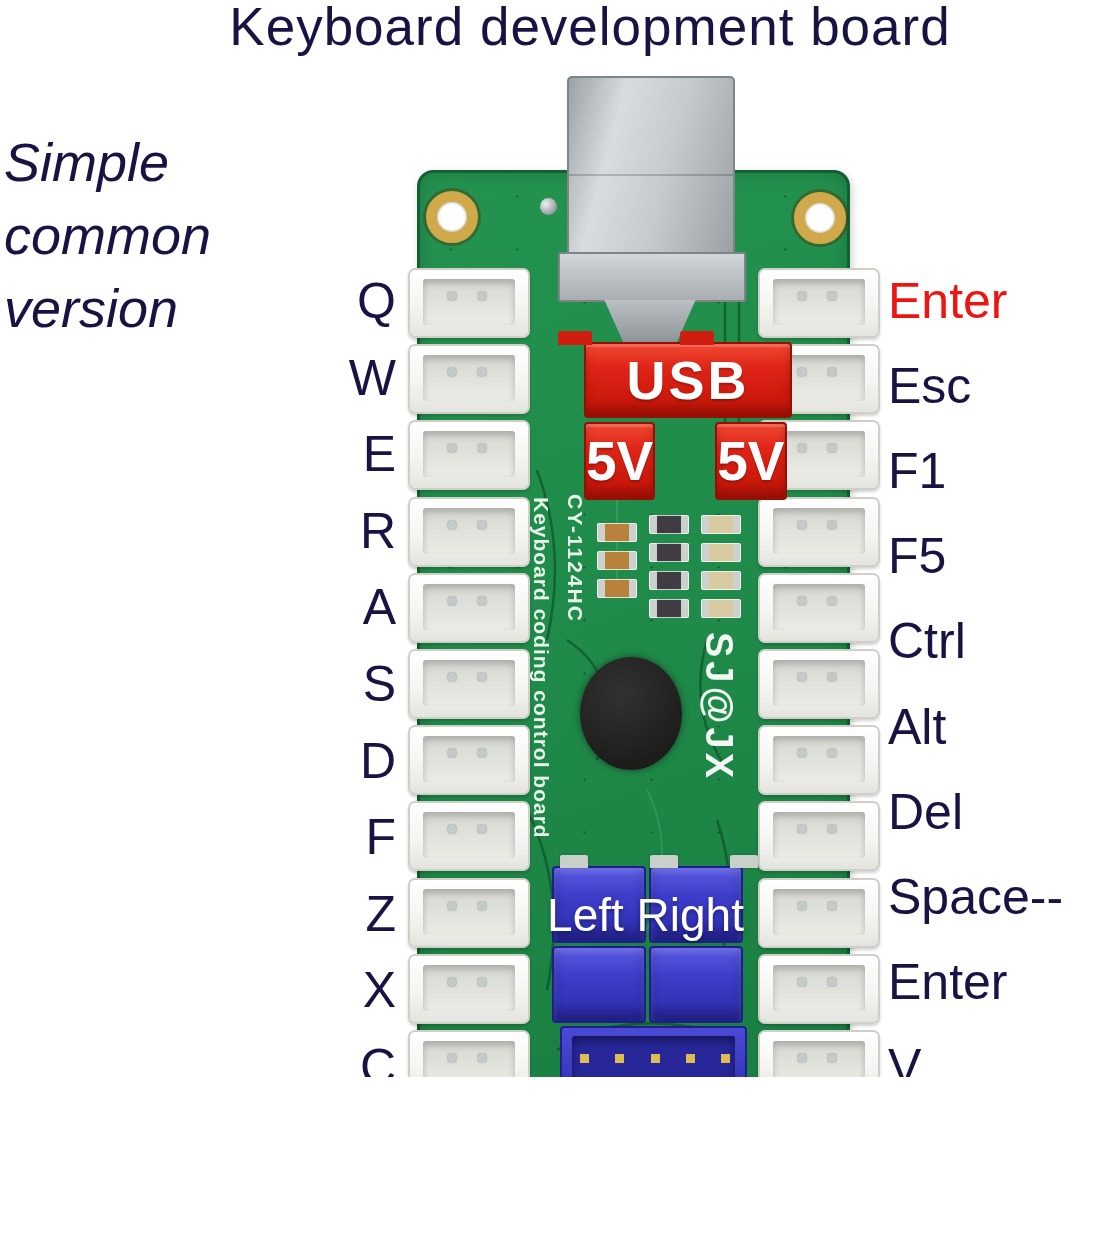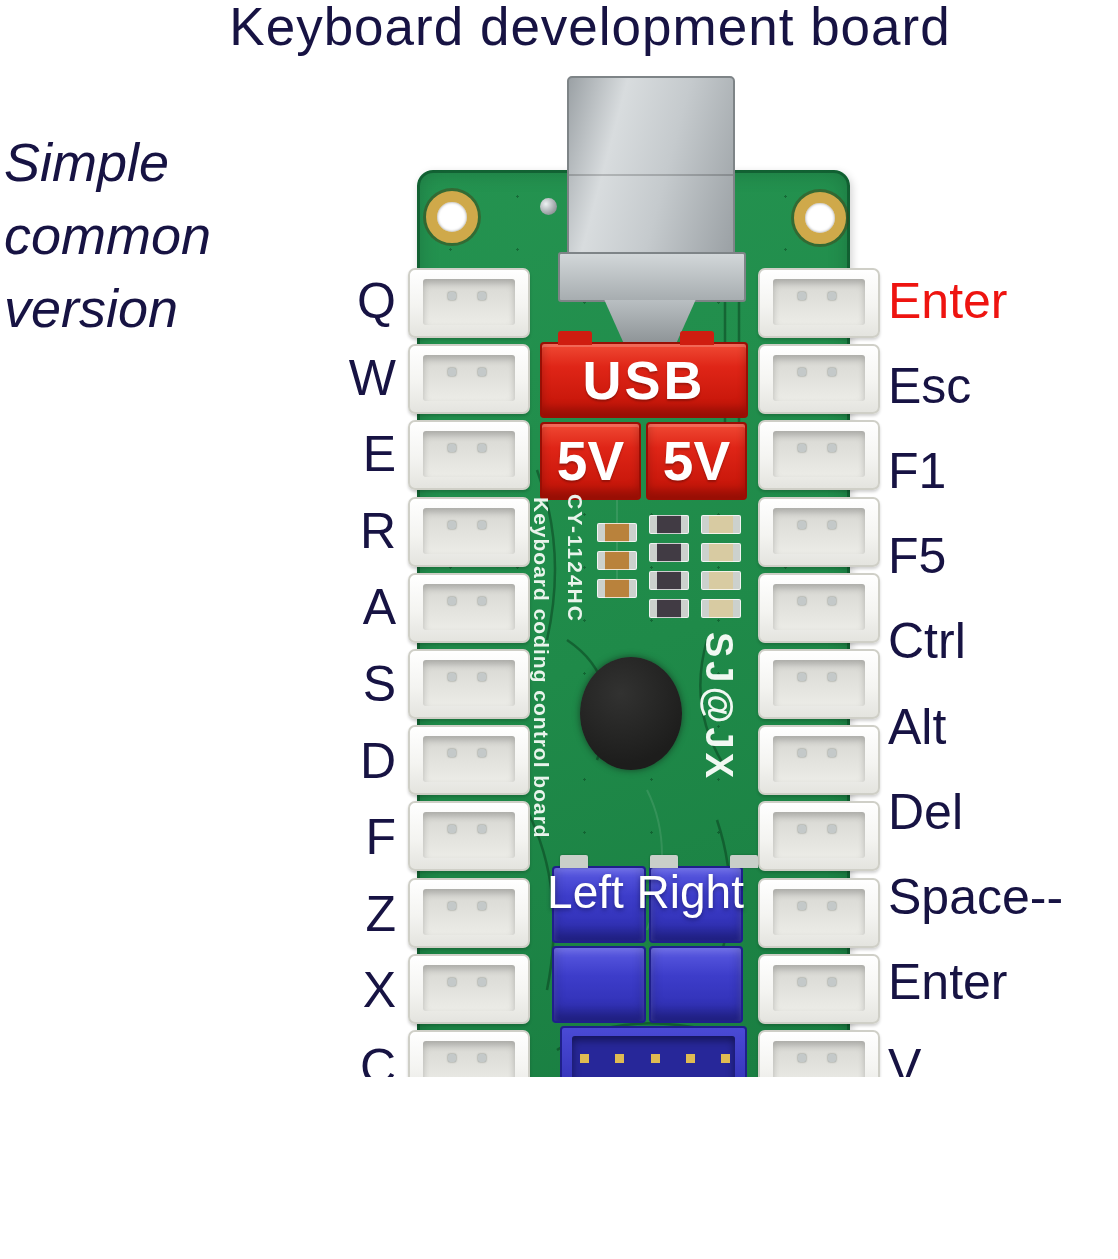--- a/index.html
+++ b/index.html
@@ -100,24 +100,24 @@
   }
 
   
   .redgrp { position:absolute; left:123px; top:172px; width:208px; }
   .rednub { position:absolute; width:34px; height:14px; top:-11px; background:#cf1d10; border-radius:3px 3px 0 0; }
   .redblock {
     background:linear-gradient(180deg,#f04a34 0%, var(--connector-red,#df2517) 32%, #c01206 100%);
     border:2px solid #990e04; border-radius:4px;
     box-shadow: inset 0 3px 0 rgba(255,255,255,.18), inset 0 -8px 10px rgba(0,0,0,.22);
     display:flex; align-items:center; justify-content:center;
-    color:#fff; font-weight:bold;
+    color:#fff; font-weight:bold;margin-left:44px;
   }
   .red-usb { width:204px; height:72px; font-size:54px; letter-spacing:3px; }
-  .redrow { display:flex; gap:5px; margin-top:4px; }
+  .redrow { display:flex; gap:16px; margin-top:4px; }
   .red-5v { width:97px; height:74px; font-size:55px; }
   .redblock span { text-shadow:0 2px 2px rgba(0,0,0,.25); }
 
   
   .vtext { position:absolute; writing-mode:vertical-rl; text-orientation:mixed; white-space:nowrap; }
   .silk-model { left:146px; top:324px; font-size:21px; font-weight:bold; letter-spacing:2px; color:#e9f4ec; }
   .silk-name  { left:112px; top:327px; font-size:21px; font-weight:bold; letter-spacing:1px; color:#e9f4ec; }
   .brand      { left:280px; top:462px; font-size:38px; font-weight:bold; letter-spacing:4px; color:#f1f8f2; }
 
   
@@ -157,21 +157,21 @@
     background:#272799; border-radius:3px; box-shadow:inset 0 4px 8px rgba(0,0,20,.5);
   }
   .bluewide .pins {
     position:absolute; left:18px; top:26px; width:150px; height:9px;
     background:repeating-linear-gradient(90deg,#dfbb52 0 9px, transparent 9px 35.25px);
   }
   .dirlabel {
     position:absolute; left:12px; width:433px; text-align:center;
     font-size:46px; color:#fff; text-shadow:0 2px 4px rgba(0,0,40,.4); white-space:nowrap;
   }
-  .dir1 { top:695px; }
+  .dir1 { top:718px; }
   .dir2 { top:776px; text-indent:28px; }
 
   
   .idc {
     position:absolute; left:20px; top:942px; width:380px; height:78px;
     background:linear-gradient(180deg,#2e2e2e,#131313);
     border:2px solid #000; border-radius:6px; box-sizing:border-box;
   }
   .idc:before {
     content:""; position:absolute; left:14px; right:14px; top:9px; bottom:11px;

